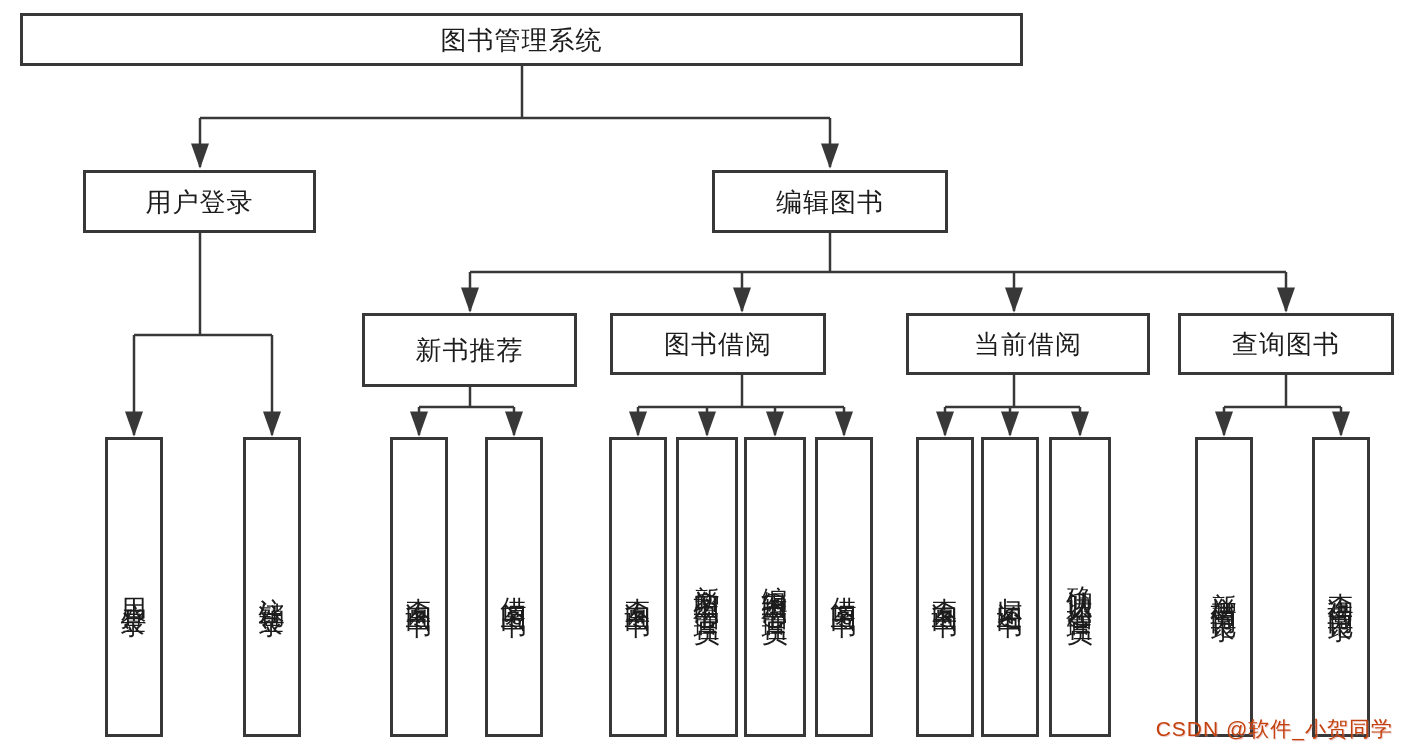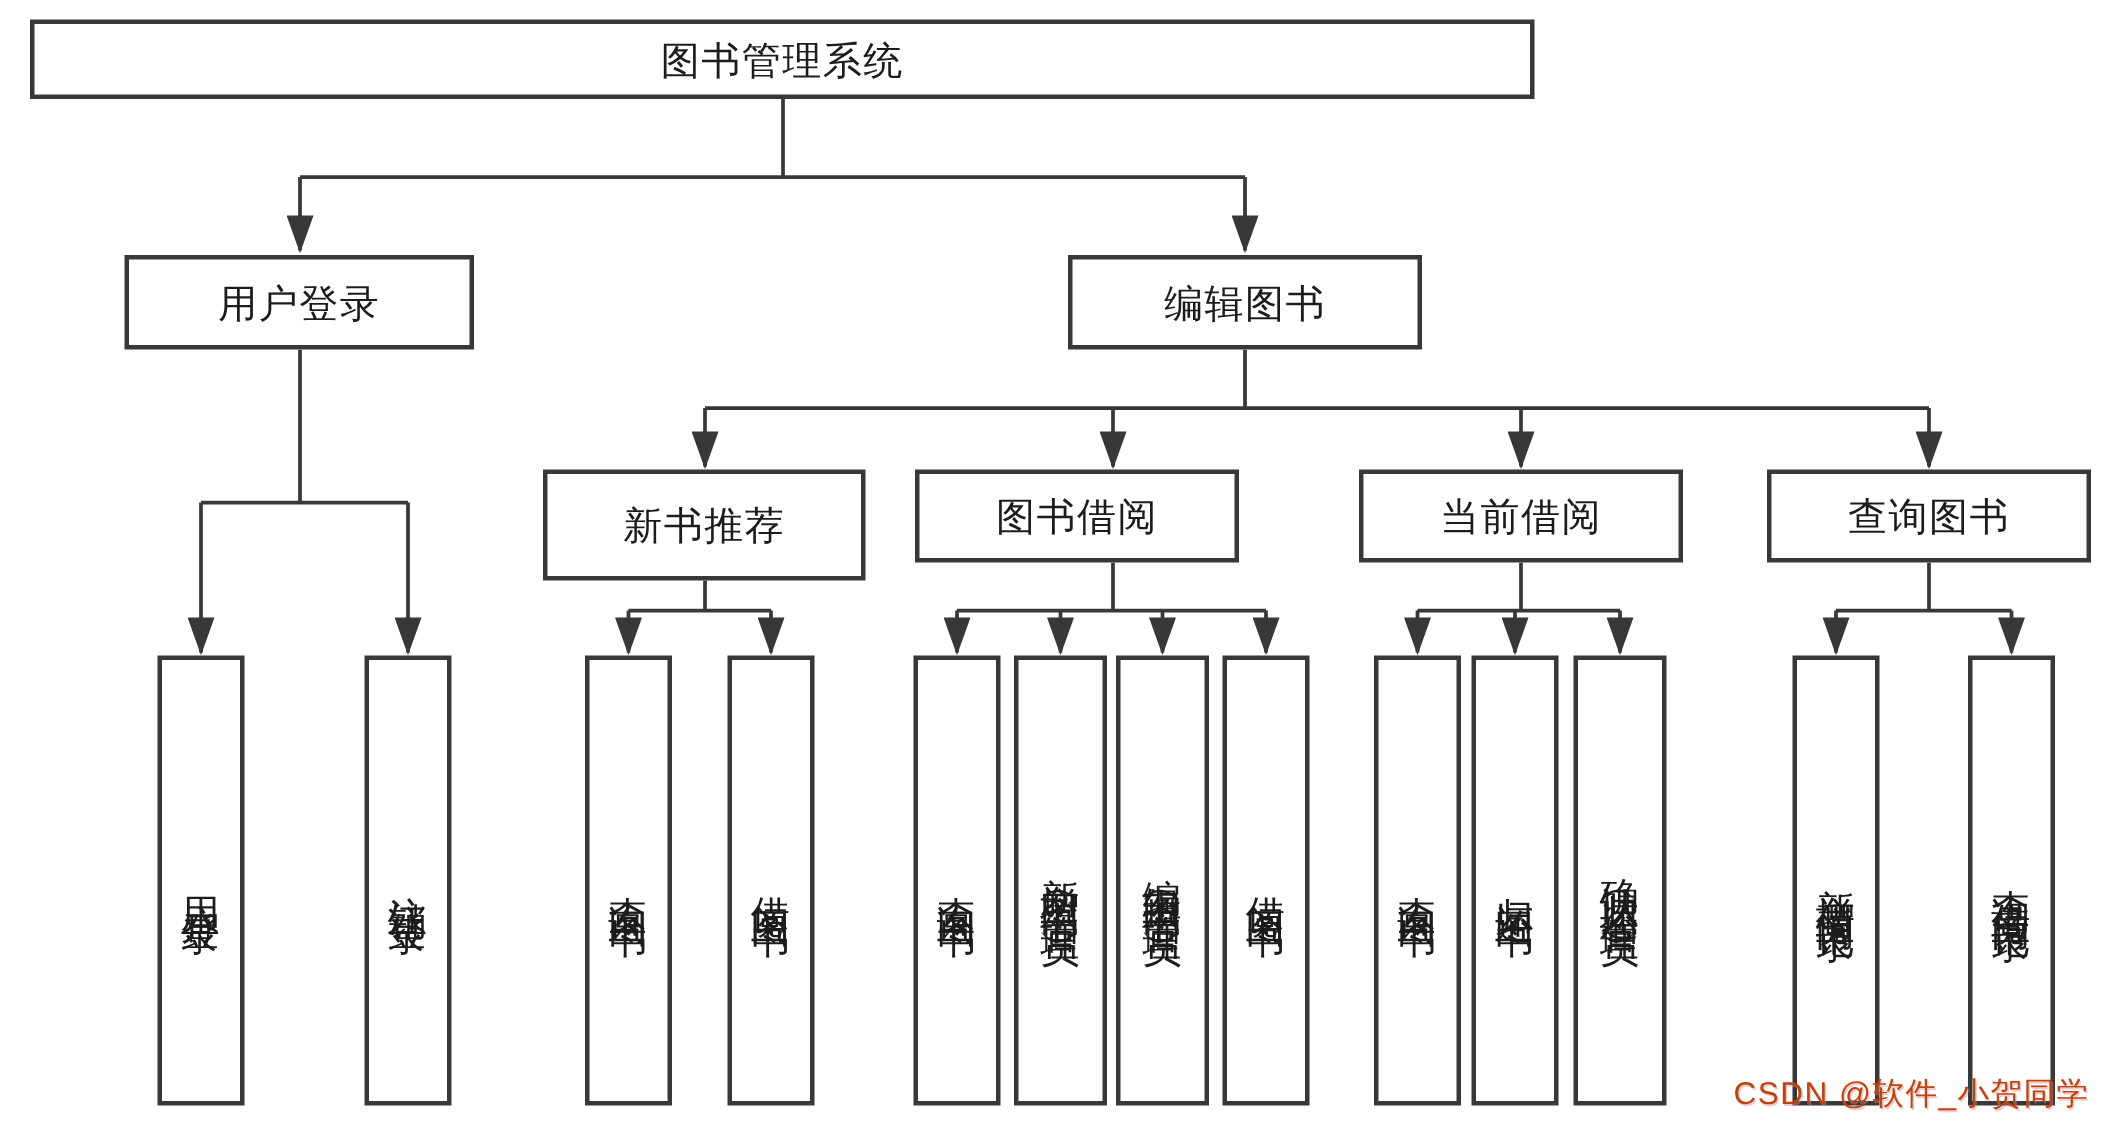--- a/index.html
+++ b/index.html
@@ -121,21 +121,21 @@
   <div class="node" style="left:712px;top:170px;width:236px;height:63px">
     <span>编辑图书</span>
   </div>
 
   <div class="node" style="left:362px;top:313px;width:215px;height:74px">
     <span>新书推荐</span>
   </div>
   <div class="node" style="left:610px;top:313px;width:216px;height:62px">
     <span>图书借阅</span>
   </div>
-  <div class="node" style="left:906px;top:313px;width:216px;height:62px">
+  <div class="node" style="left:906px;top:313px;width:244px;height:62px">
     <span>当前借阅</span>
   </div>
   <div class="node" style="left:1178px;top:313px;width:216px;height:62px">
     <span>查询图书</span>
   </div>
 
   <div class="node vert" style="left:105px;top:437px;width:58px;height:300px">
     <span>用户登录</span>
   </div>
   <div class="node vert" style="left:243px;top:437px;width:58px;height:300px">

